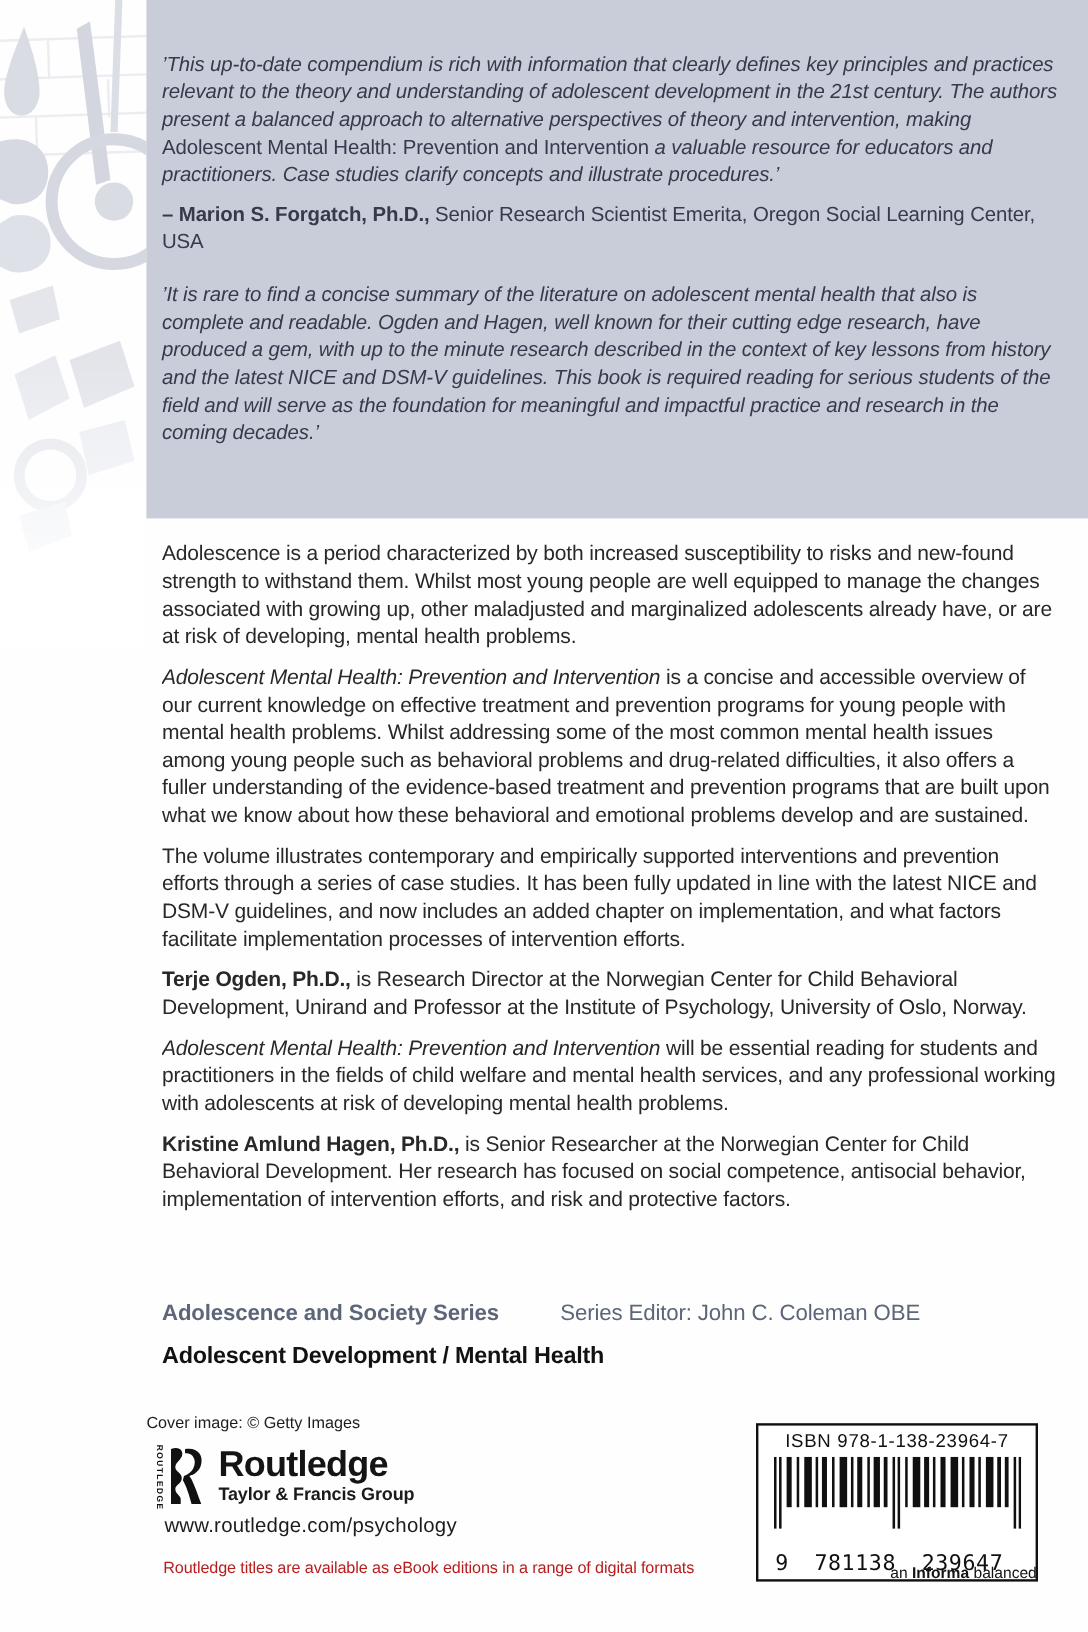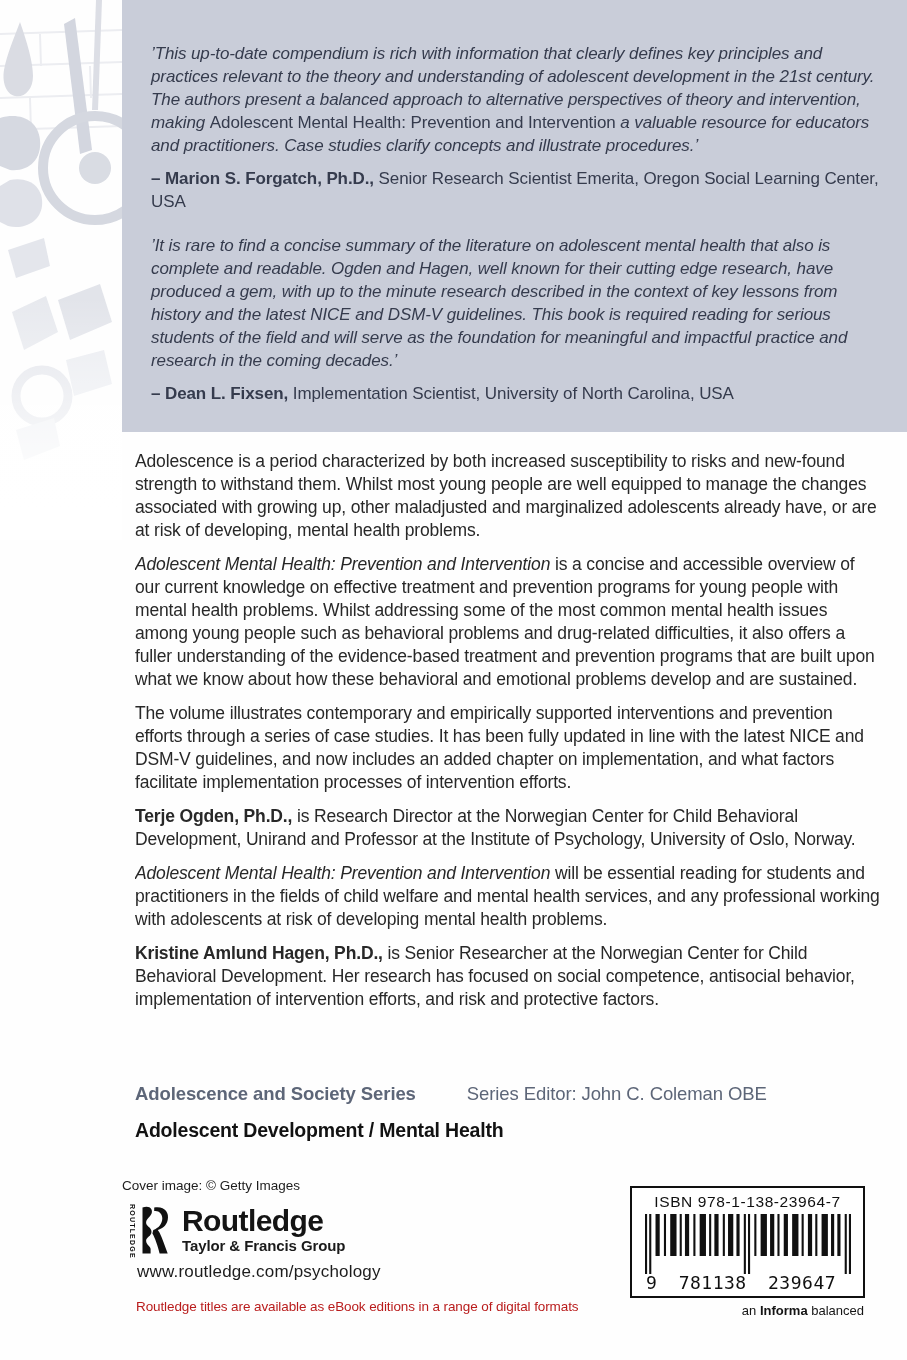--- a/index.html
+++ b/index.html
@@ -9,21 +9,21 @@
   }
   
   .art-strip{position:absolute;left:0;top:0;width:122px;height:540px;overflow:hidden;}
   .art-strip svg{display:block;}
   .art-fade{position:absolute;left:0;top:0;width:122px;height:540px;
     background:linear-gradient(180deg,rgba(255,255,255,0) 55%,#ffffff 95%);}
   
   .quote-panel{
     position:absolute;left:122px;top:0;right:0;height:432px;
     background:#c9cdd9;box-sizing:border-box;
-    padding:42px 26px 0 29px;
+    padding:42px 26px 0 13px;
     color:#353b4d;font-size:17px;line-height:23px;letter-spacing:-0.1px;
   }
   .quote-panel p{margin:0 0 10px 0;}
   .quote-panel .attr{margin:0 0 21px 0;font-style:normal;}
   .quote-panel .attr b{font-weight:700;}
   .q-it{font-style:italic;}
   .q-ro{font-style:normal;}
   .quote.full-italic{font-style:italic;}
   
   .body-copy{
@@ -46,21 +46,21 @@
     font-size:7px;font-weight:700;letter-spacing:1.2px;color:#0f0f0f;
     height:52px;line-height:8px;margin-right:2px;
   }
   .r-mark{display:block;margin-right:8px;}
   .logo-name{font-size:30px;font-weight:700;letter-spacing:-0.6px;color:#141414;line-height:30px;}
   .logo-group{font-size:15px;font-weight:700;color:#1a1a1a;letter-spacing:-0.1px;margin-top:1px;}
   .url{position:absolute;left:137px;top:1262px;font-size:17px;color:#1c1c1c;letter-spacing:0.2px;}
   .ebook-note{position:absolute;left:136px;top:1299px;font-size:13.5px;color:#b91c1c;letter-spacing:-0.1px;}
   
   .barcode-box{
-    position:absolute;left:630px;top:1186px;width:235px;height:112px;
+    position:absolute;left:630px;top:1186px;width:235px;height:132px;
     background:#ffffff;border:2px solid #101010;box-sizing:border-box;
     padding:5px 8px 0 8px;
   }
   .isbn-label{font-size:15.5px;color:#101010;text-align:center;letter-spacing:0.6px;white-space:nowrap;}
   .bars{display:block;margin:3px auto 0 auto;}
   .isbn-digits{
     position:absolute;left:14px;bottom:3px;
     font-family:"DejaVu Sans Mono",monospace;font-size:18px;color:#101010;
     word-spacing:10px;letter-spacing:0.5px;white-space:nowrap;text-align:right;
   }
@@ -97,21 +97,20 @@
       <polygon points="66,360 104,350 112,384 74,396" fill="#e9ebf0"></polygon>
       <polygon points="16,430 54,418 60,446 24,460" fill="#eceef2"></polygon>
     </svg>
     <div class="art-fade"></div>
   </div>
 
   <section class="quote-panel">
     <p class="quote"><span class="q-it">’This up-to-date compendium is rich with information that clearly defines key principles and practices relevant to the theory and understanding of adolescent development in the 21st century. The authors present a balanced approach to alternative perspectives of theory and intervention, making </span><span class="q-ro">Adolescent Mental Health: Prevention and Intervention</span><span class="q-it"> a valuable resource for educators and practitioners. Case studies clarify concepts and illustrate procedures.’</span></p>
     <p class="attr"><b>– Marion S. Forgatch, Ph.D.,</b><span> Senior Research Scientist Emerita, Oregon Social Learning Center, USA</span></p>
     <p class="quote full-italic">’It is rare to find a concise summary of the literature on adolescent mental health that also is complete and readable. Ogden and Hagen, well known for their cutting edge research, have produced a gem, with up to the minute research described in the context of key lessons from history and the latest NICE and DSM-V guidelines. This book is required reading for serious students of the field and will serve as the foundation for meaningful and impactful practice and research in the coming decades.’</p>
-    <p class="attr"><b>– Dean L. Fixsen,</b><span> Implementation Scientist, University of North Carolina, USA</span></p>
   </section>
 
   <main class="body-copy">
     <p>Adolescence is a period characterized by both increased susceptibility to risks and new-found strength to withstand them. Whilst most young people are well equipped to manage the changes associated with growing up, other maladjusted and marginalized adolescents already have, or are at risk of developing, mental health problems.</p>
     <p><i>Adolescent Mental Health: Prevention and Intervention</i><span> is a concise and accessible overview of our current knowledge on effective treatment and prevention programs for young people with mental health problems. Whilst addressing some of the most common mental health issues among young people such as behavioral problems and drug-related difficulties, it also offers a fuller understanding of the evidence-based treatment and prevention programs that are built upon what we know about how these behavioral and emotional problems develop and are sustained.</span></p>
     <p>The volume illustrates contemporary and empirically supported interventions and prevention efforts through a series of case studies. It has been fully updated in line with the latest NICE and DSM-V guidelines, and now includes an added chapter on implementation, and what factors facilitate implementation processes of intervention efforts.</p>
     <p><b>Terje Ogden, Ph.D.,</b><span> is Research Director at the Norwegian Center for Child Behavioral Development, Unirand and Professor at the Institute of Psychology, University of Oslo, Norway.</span></p>
     <p><i>Adolescent Mental Health: Prevention and Intervention</i><span> will be essential reading for students and practitioners in the fields of child welfare and mental health services, and any professional working with adolescents at risk of developing mental health problems.</span></p>
     <p><b>Kristine Amlund Hagen, Ph.D.,</b><span> is Senior Researcher at the Norwegian Center for Child Behavioral Development. Her research has focused on social competence, antisocial behavior, implementation of intervention efforts, and risk and protective factors.</span></p>
   </main>

